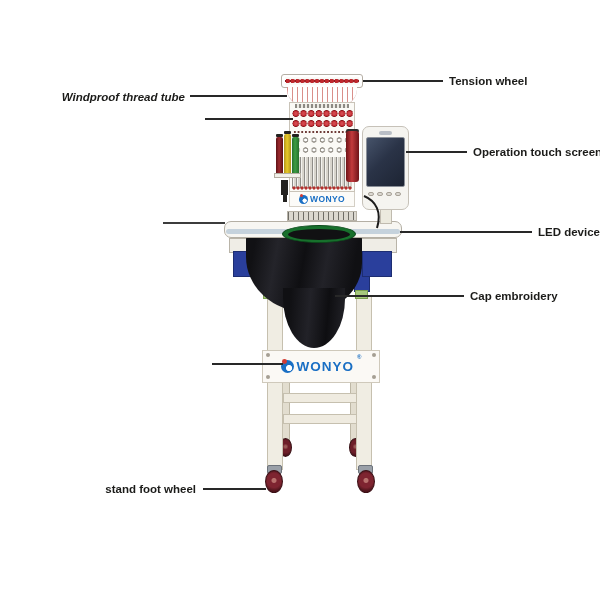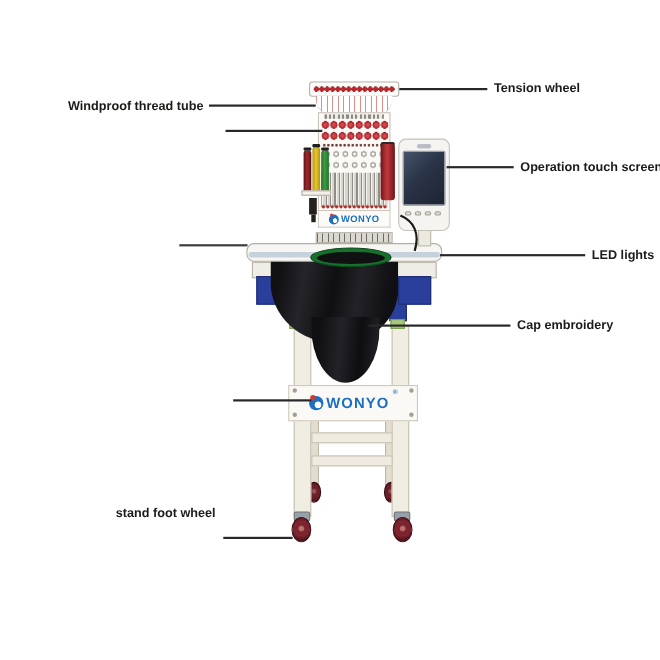--- a/index.html
+++ b/index.html
@@ -199,35 +199,35 @@
     <div class="screw" style="left:372px;top:353px;"></div>
     <div class="screw" style="left:266px;top:375px;"></div>
     <div class="screw" style="left:372px;top:375px;"></div>
 
     <div class="fork" style="left:267px;top:465px;"></div>
     <div class="fork" style="left:358px;top:465px;"></div>
     <div class="wheel" style="left:265px;top:470px;"></div>
     <div class="wheel" style="left:357px;top:470px;"></div>
   </div>
 
-  <div class="lbl" style="right:415px;top:90px;">Windproof thread tube</div>
+  <div class="lbl" style="right:415px;top:90px;font-style:italic;">Windproof thread tube</div>
   <div class="lline" style="left:190px;top:95px;width:97px;"></div>
 
   <div class="lline" style="left:205px;top:118px;width:88px;"></div>
 
   <div class="lline" style="left:212px;top:363px;width:71px;"></div>
 
-  <div class="lbl" style="right:404px;top:460px;">stand foot wheel</div>
+  <div class="lbl" style="right:404px;top:482px;">stand foot wheel</div>
   <div class="lline" style="left:203px;top:488px;width:63px;"></div>
 
   <div class="lbl" style="left:449px;top:74px;">Tension wheel</div>
   <div class="lline" style="left:363px;top:80px;width:80px;"></div>
 
   <div class="lbl" style="left:473px;top:145px;">Operation touch screen</div>
   <div class="lline" style="left:406px;top:151px;width:61px;"></div>
 
-  <div class="lbl" style="left:538px;top:225px;">LED lights</div>
+  <div class="lbl" style="left:538px;top:225px;">LED device</div>
   <div class="lline" style="left:400px;top:231px;width:132px;"></div>
 
   <div class="lbl" style="left:470px;top:289px;">Cap embroidery</div>
   <div class="lline" style="left:335px;top:295px;width:129px;"></div>
 
 </div>
 
 </body></html>

